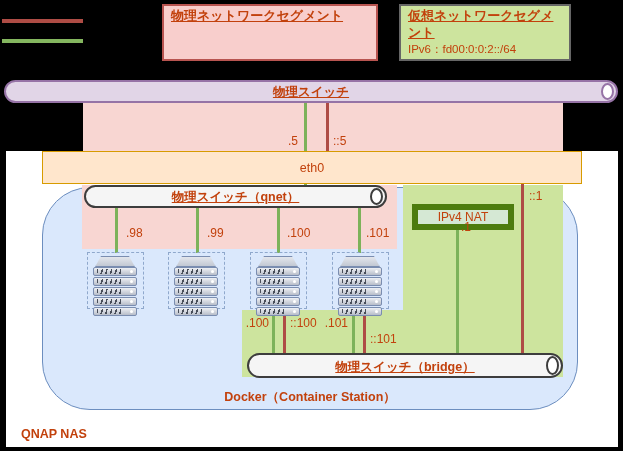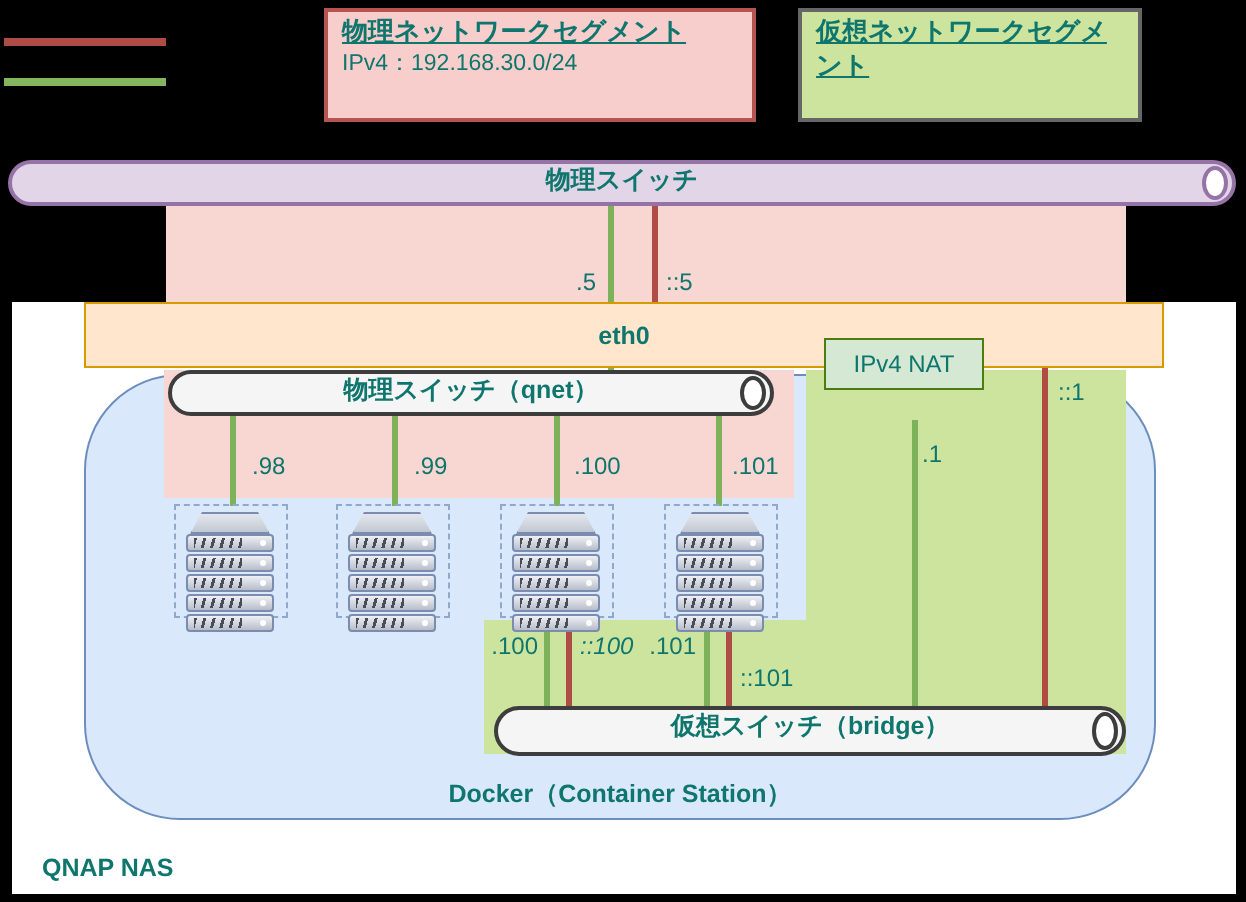--- a/index.html
+++ b/index.html
@@ -1,17 +1,17 @@
 <!DOCTYPE html>
 <html><head>
 <meta charset="utf-8">
 <style>
   html,body{margin:0;padding:0;background:#000;}
   #stage{position:relative;width:623px;height:451px;background:#000;overflow:hidden;
-         font-family:"Liberation Sans","DejaVu Sans",sans-serif;color:#0f766e;}
+         font-family:"Liberation Sans","DejaVu Sans",sans-serif;color:#c2410c;}
   .abs{position:absolute;}
 
   
   .legend-line{position:absolute;left:2px;width:81px;height:4px;}
   #legend-red{top:19px;background:#AE4C45;}
   #legend-green{top:39px;background:#84B65F;}
 
   
   .segbox{position:absolute;top:4px;height:57px;box-sizing:border-box;padding:2px 7px;}
   #phys-seg{left:162px;width:216px;background:#F8CECC;border:2px solid #B85450;}
@@ -34,38 +34,38 @@
   #pink-band-qnet{left:82px;top:185px;width:315px;height:64px;background:#F8D6D2;}
   #green-band-right{left:403px;top:185px;width:160px;height:192px;background:#CDE49E;}
   #green-band-bottom{left:242px;top:310px;width:321px;height:67px;background:#CDE49E;}
 
   
   .vline{position:absolute;width:3px;z-index:5;}
   .vgreen{background:#7DB25A;}
   .vred{background:#AE4C45;}
 
   
-  .cyl{position:absolute;border-radius:999px;box-sizing:border-box;display:flex;align-items:flex-start;
-       justify-content:center;z-index:10;}
+  .cyl{position:absolute;border-radius:999px;box-sizing:border-box;display:flex;align-items:flex-end;
+       justify-content:center;z-index:10;text-decoration:underline;}
   .cyl-cap{position:absolute;right:2px;top:1px;bottom:1px;width:13px;border-radius:50%;background:#fff;box-sizing:border-box;}
   .cyl-label{position:relative;font-weight:bold;font-size:12.5px;z-index:2;}
   #phys-switch{left:4px;top:80px;width:614px;height:23px;background:#E1D5E7;border:2px solid #9673A6;}
   #phys-switch .cyl-cap{border:2px solid #9673A6;}
   #qnet-switch{left:84px;top:185px;width:303px;height:23px;background:#F5F5F5;border:2px solid #3d3d3d;}
   #qnet-switch .cyl-cap{border:2px solid #3d3d3d;}
   #bridge-switch{left:247px;top:353px;width:316px;height:25px;background:#F5F5F5;border:2px solid #3d3d3d;}
   #bridge-switch .cyl-cap{border:2px solid #3d3d3d;}
 
   
   #eth0{left:42px;top:151px;width:540px;height:33px;background:#FFE6CC;border:1.5px solid #D79B00;
         box-sizing:border-box;display:flex;align-items:center;justify-content:center;
-        font-weight:bold;font-size:12.5px;z-index:9;}
-
-  
-  #nat{left:412px;top:169px;width:80px;height:26px;background:#D5E8D4;border:1px solid #4d7c0f;
+        font-weight:normal;font-size:12.5px;z-index:9;}
+
+  
+  #nat{left:412px;top:204px;width:102px;height:26px;background:#D5E8D4;border:6px solid #4d7c0f;
        box-sizing:border-box;display:flex;align-items:center;justify-content:center;font-size:12px;z-index:10;}
 
   
   .iplabel{position:absolute;font-size:12px;z-index:20;white-space:nowrap;}
   .r{text-align:right;}
 
   
   .container-box{position:absolute;top:252px;width:57px;height:57px;border:1.5px dashed #8FA8CC;
                  box-sizing:border-box;z-index:8;}
   .server{position:absolute;left:5px;top:3px;width:44px;}
@@ -81,25 +81,25 @@
 </head>
 <body>
 
 <div id="stage">
 
   <div class="legend-line" id="legend-red"></div>
   <div class="legend-line" id="legend-green"></div>
 
   <div class="segbox" id="phys-seg">
     <div class="seg-title">物理ネットワークセグメント</div>
-    <div class="seg-line">IPv4：192.168.30.0/24</div>
   </div>
 
   <div class="segbox" id="virt-seg">
     <div class="seg-title">仮想ネットワークセグメント</div>
+    <div class="seg-line">IPv6：fd00:0:0:2::/64</div>
   </div>
 
   <div class="abs" id="qnap"></div>
 
   <div class="abs" id="docker"></div>
 
   <div class="band" id="pink-band-top"></div>
   <div class="band" id="pink-band-qnet"></div>
   <div class="band" id="green-band-right"></div>
   <div class="band" id="green-band-bottom"></div>
@@ -170,35 +170,35 @@
       <div class="slat"></div>
         <div class="slat"></div>
         <div class="slat"></div>
         <div class="slat"></div>
         <div class="slat"></div>
     </div>
   </div>
 
   <div class="cyl" id="bridge-switch">
     <span class="cyl-cap"></span>
-    <span class="cyl-label">仮想スイッチ（bridge）</span>
+    <span class="cyl-label">物理スイッチ（bridge）</span>
   </div>
 
   <div class="iplabel r" style="left:268px;top:134px;width:30px;">.5</div>
   <div class="iplabel" style="left:333px;top:134px;">::5</div>
 
   <div class="iplabel" style="left:126px;top:226px;">.98</div>
   <div class="iplabel" style="left:207px;top:226px;">.99</div>
   <div class="iplabel" style="left:287px;top:226px;">.100</div>
   <div class="iplabel" style="left:366px;top:226px;">.101</div>
 
   <div class="iplabel" style="left:529px;top:189px;">::1</div>
   <div class="iplabel" style="left:461px;top:220px;">.1</div>
 
   <div class="iplabel r" style="left:240px;top:316px;width:29px;">.100</div>
-  <div class="iplabel" style="left:290px;top:316px;font-style:italic;">::100</div>
+  <div class="iplabel" style="left:290px;top:316px;">::100</div>
   <div class="iplabel r" style="left:321px;top:316px;width:27px;">.101</div>
   <div class="iplabel" style="left:370px;top:332px;">::101</div>
 
   <div class="abs" id="docker-label">Docker（Container Station）</div>
   <div class="abs" id="qnap-label">QNAP NAS</div>
 
 </div>
 
 </body></html>

